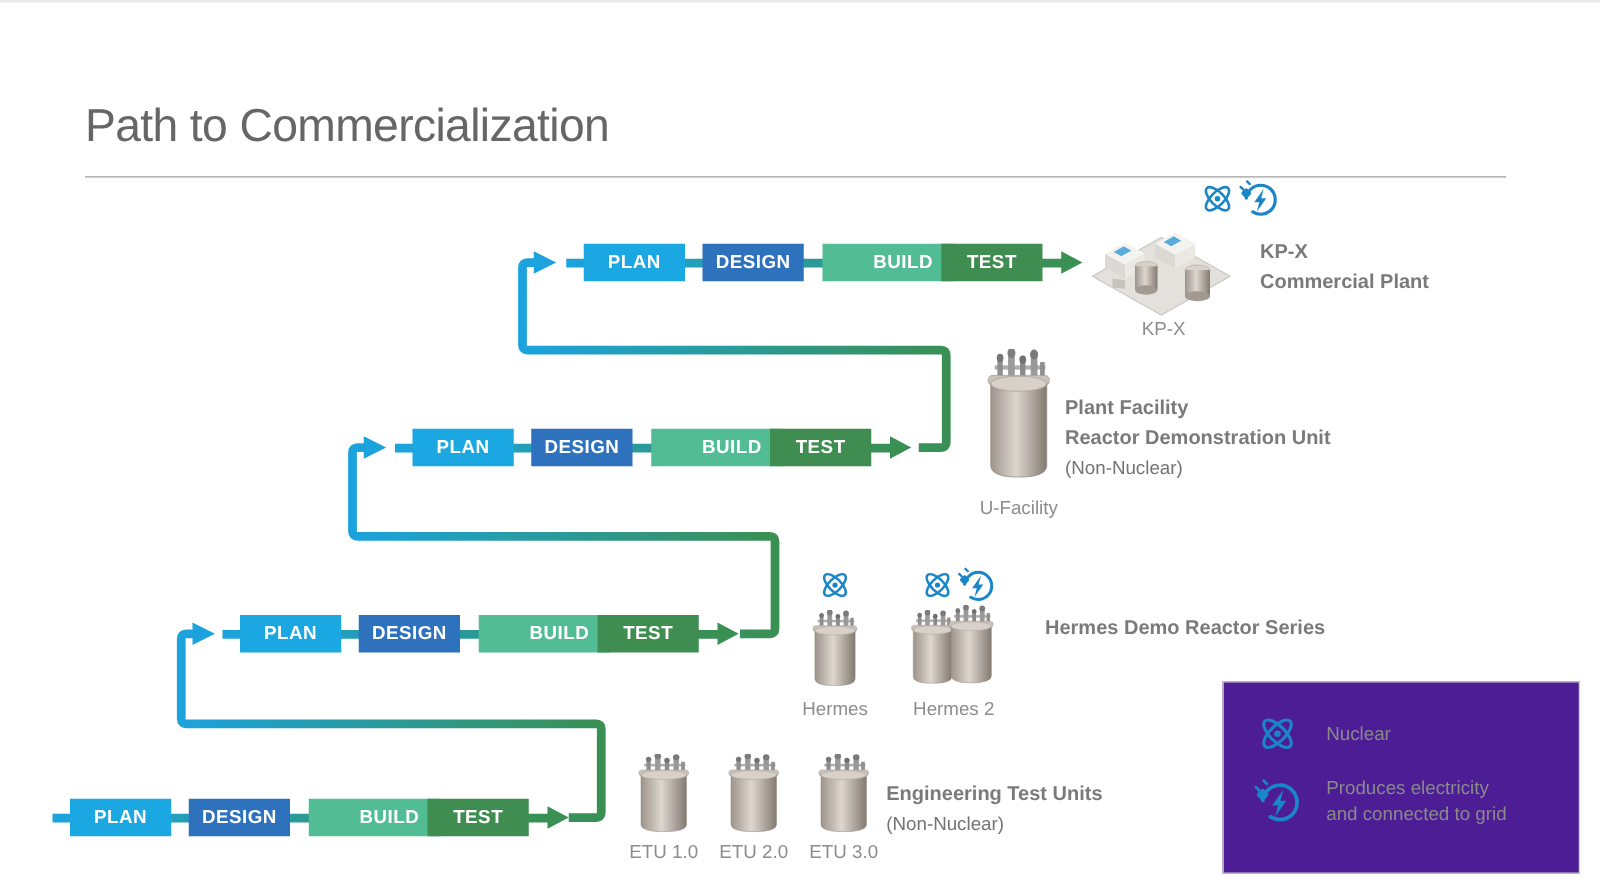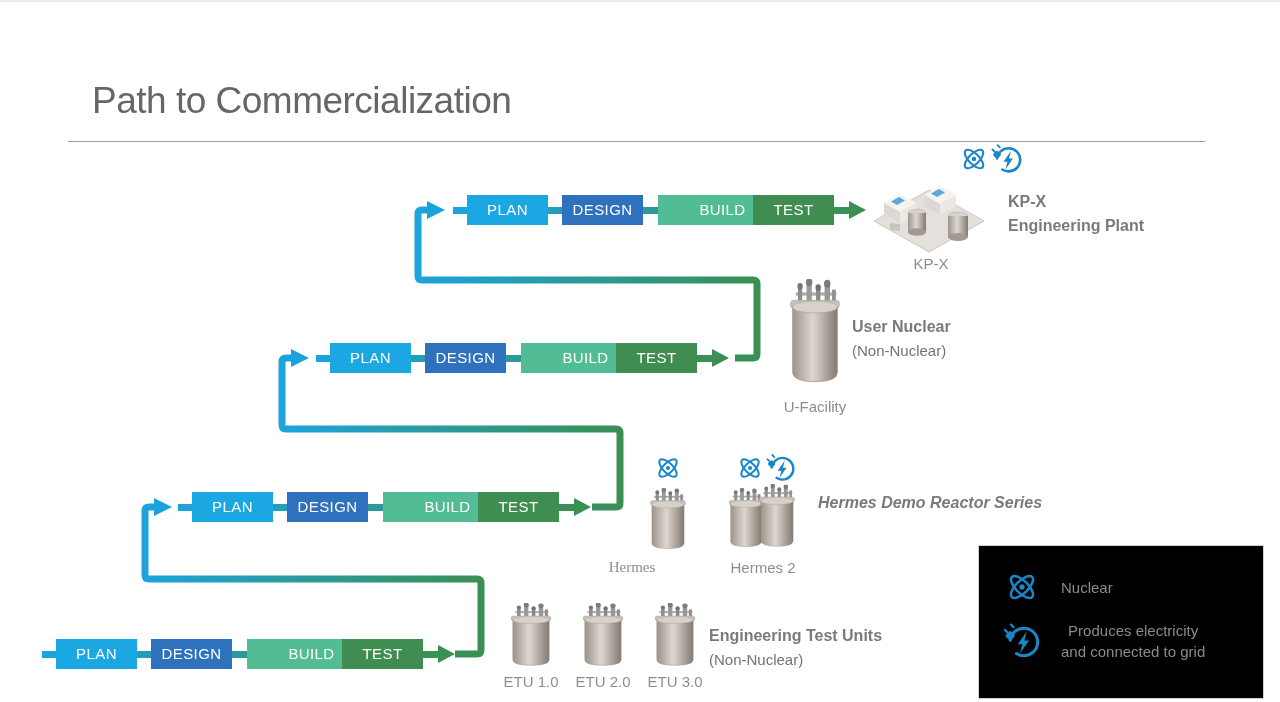--- a/index.html
+++ b/index.html
@@ -2,57 +2,57 @@
 <html style="--c-plan: #1ba7e1; --c-design: #2e71bc; --c-build: #52bd94; --c-test: #3f8d50; --c-line_blue: #1ca3dd; --c-line_green: #3a9053; --c-icon_blue: #1a86c8; --c-title_gray: #666666; --c-label_gray: #7a7a7a; --c-caption_gray: #8d8d8d; --c-legend_border: #d0d0d0;"><head>
 <meta charset="utf-8">
 <style>
   html,body{margin:0;padding:0;background:#fff;}
   .slide{
     position:relative;width:1280px;height:702px;background:#ffffff;overflow:hidden;
     font-family:"Liberation Sans",sans-serif;border-top:2px solid #e9e9e9;
   }
   .title{
     position:absolute;left:68px;top:78px;font-size:37px;font-weight:400;
-    color:var(--c-title_gray,#666666);letter-spacing:-0.5px;margin-left:24px;
+    color:var(--c-title_gray,#666666);letter-spacing:-0.5px;
   }
   .title-rule{position:absolute;left:68px;top:139px;width:1137px;height:1px;background:#9e9e9e;}
 
   
   .flow-row{position:absolute;width:413px;height:30px;z-index:2;}
   .row-bar{
     position:absolute;left:0;right:15px;top:12px;height:7px;
     background:linear-gradient(to right,var(--c-line_blue,#1ca3dd),var(--c-line_green,#3a9053));
   }
   .row-arrowhead{
     position:absolute;right:0;top:50%;transform:translateY(-50%);
     width:0;height:0;border-top:9px solid transparent;border-bottom:9px solid transparent;
     border-left:17px solid var(--c-line_green,#3a9053);
   }
   .step{
     position:absolute;top:0;width:81px;height:30px;line-height:30px;text-align:center;
-    color:#ffffff;font-size:15px;font-weight:400;letter-spacing:0.4px;
+    color:#ffffff;font-size:15px;font-weight:700;letter-spacing:0.4px;
   }
   .step-plan{left:14px;background:var(--c-plan,#1ba7e1);}
   .step-design{left:109px;background:var(--c-design,#2e71bc);}
   .step-build{left:205px;background:var(--c-build,#52bd94);padding-left:24px;}
   .step-test{left:300px;background:var(--c-test,#3f8d50);text-align:center;}
 
   .connectors{position:absolute;left:0;top:0;width:1280px;height:702px;z-index:1;}
 
   .art{position:absolute;}
   .caption{
     position:absolute;font-size:15px;color:var(--c-caption_gray,#8d8d8d);
     text-align:center;white-space:nowrap;
   }
   .mlabel{position:absolute;color:var(--c-label_gray,#7a7a7a);font-size:16px;font-weight:700;line-height:24px;white-space:nowrap;}
   .mlabel .sub{font-weight:400;font-size:15px;color:#737373;}
 
   .legend{
     position:absolute;left:978px;top:543px;width:284px;height:152px;
-    background:#000000;border:1px solid var(--c-legend_border,#d0d0d0);z-index:3;text-align:center;
+    background:#4c1d95;border:1px solid var(--c-legend_border,#d0d0d0);z-index:3;
   }
   .legend-row{position:absolute;left:24px;display:flex;align-items:center;}
   .legend-text{margin-left:20px;font-size:15px;color:#8a8a8a;line-height:21px;}
 </style>
 </head>
 <body>
 
 <svg width="0" height="0" style="position:absolute" aria-hidden="true">
   <defs>
     <linearGradient id="gmetal" x1="0" y1="0" x2="1" y2="0">
@@ -208,46 +208,47 @@
     </svg>
   <svg class="art" style="left:645px;top:486px;width:46px;height:66px;" viewBox="0 0 60 84" preserveAspectRatio="none">
       <use href="#sym-reactor"></use>
     </svg>
   <svg class="art" style="left:724px;top:486px;width:44px;height:64px;" viewBox="0 0 60 84" preserveAspectRatio="none">
       <use href="#sym-reactor"></use>
     </svg>
   <svg class="art" style="left:754px;top:482px;width:46px;height:68px;" viewBox="0 0 60 84" preserveAspectRatio="none">
       <use href="#sym-reactor"></use>
     </svg>
-  <div class="caption" style="left:604px;top:557px;width:56px;font-family:Liberation Serif, serif;">Hermes</div>
+  <div class="caption" style="left:640px;top:557px;width:56px;">Hermes</div>
   <div class="caption" style="left:728px;top:557px;width:70px;">Hermes 2</div>
-  <div class="mlabel" style="left:818px;top:489px;font-style:italic;">Hermes Demo Reactor Series</div>
+  <div class="mlabel" style="left:836px;top:489px;">Hermes Demo Reactor Series</div>
 
   <svg class="art" style="left:783px;top:277px;width:64px;height:112px;" viewBox="0 0 60 84" preserveAspectRatio="none">
       <use href="#sym-reactor"></use>
     </svg>
   <div class="caption" style="left:779px;top:396px;width:72px;">U-Facility</div>
   <div class="mlabel" style="left:852px;top:313px;">
-    <div>User Nuclear</div>
+    <div>Plant Facility</div>
+    <div>Reactor Demonstration Unit</div>
     <div class="sub">(Non-Nuclear)</div>
   </div>
 
   <svg class="art" style="left:958px;top:141px;width:32px;height:32px;" viewBox="0 0 40 40">
       <use href="#sym-atom"></use>
     </svg>
   <svg class="art" style="left:991px;top:141px;width:32px;height:32px;" viewBox="0 0 40 40">
       <use href="#sym-elec"></use>
     </svg>
   <svg class="art" style="left:870px;top:162px;width:118px;height:92px;" viewBox="0 0 118 92">
       <use href="#sym-plant"></use>
     </svg>
   <div class="caption" style="left:896px;top:253px;width:70px;">KP-X</div>
   <div class="mlabel" style="left:1008px;top:188px;">
     <div>KP-X</div>
-    <div>Engineering Plant</div>
+    <div>Commercial Plant</div>
   </div>
 
   <div class="legend">
     <div class="legend-row" style="top:22px;">
       <svg style="width:38px;height:38px;" viewBox="0 0 40 40">
           <use href="#sym-atom"></use>
         </svg>
       <div class="legend-text">Nuclear</div>
     </div>
     <div class="legend-row" style="top:74px;">

